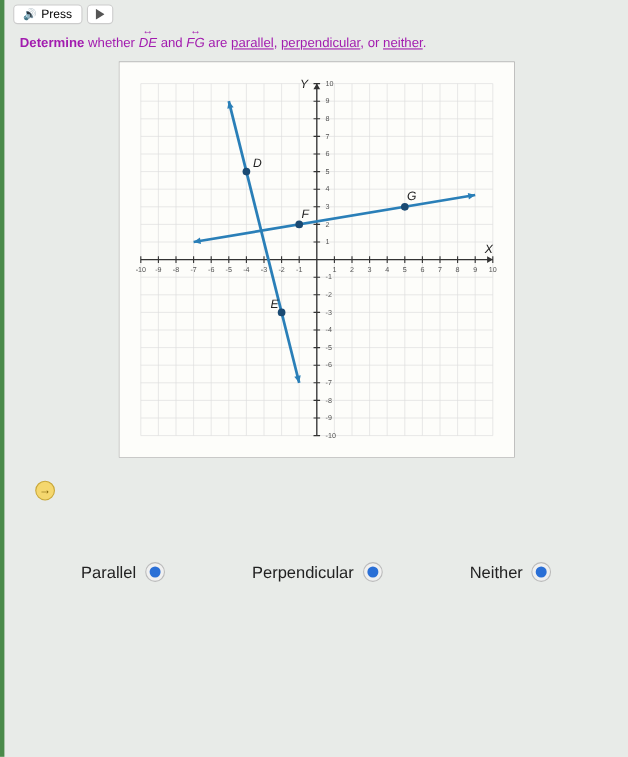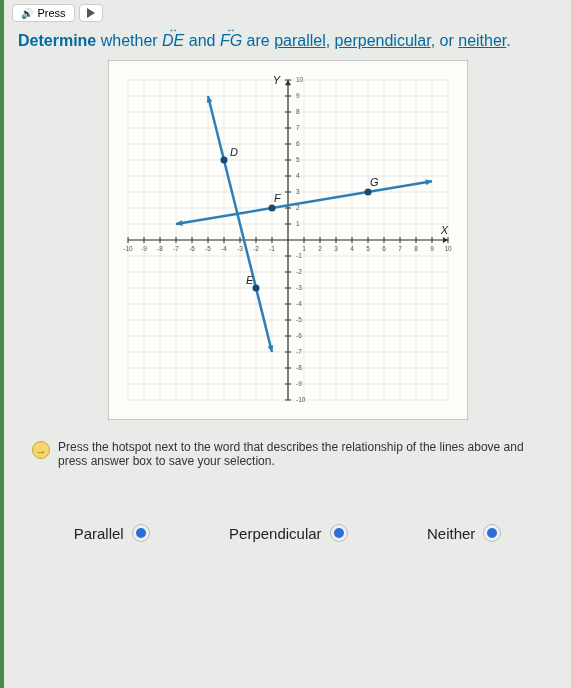--- a/index.html
+++ b/index.html
@@ -34,22 +34,22 @@
     border: 1px solid #ccc;
     border-radius: 4px;
     width: 24px;
     display: flex;
     align-items: center;
     justify-content: center;
     cursor: pointer;
   }
   .question {
     padding: 6px 14px 10px 14px;
-    font-size: 16px;
-    color: #0369a1;
+    font-size: 12px;
+    color: #a21caf;
   }
   .question b { font-weight: bold; }
   .vec { position: relative; font-style: italic; }
   .vec::after {
     content: "↔";
     position: absolute;
     top: -9px;
     left: 0;
     width: 100%;
     text-align: center;
@@ -280,21 +280,20 @@
       <text x="138" y="224" font-size="11" font-style="italic" fill="#222">E</text>
       <circle cx="164" cy="148" r="3.5" fill="#1a4a73"></circle>
       <text x="166" y="142" font-size="11" font-style="italic" fill="#222">F</text>
       <circle cx="260" cy="132" r="3.5" fill="#1a4a73"></circle>
       <text x="262" y="126" font-size="11" font-style="italic" fill="#222">G</text>
     </svg>
 </div>
 
 <div class="hint-row">
   <div class="hint-badge">→</div>
-  <div>Press the hotspot next to the word that describes the relationship of the lines above and press answer box to save your selection.</div>
 </div>
 
 <div class="answers">
   <div class="answer">
     <span>Parallel</span>
     <span class="hotspot">
         <span class="dot"></span>
       </span>
   </div>
   <div class="answer">

